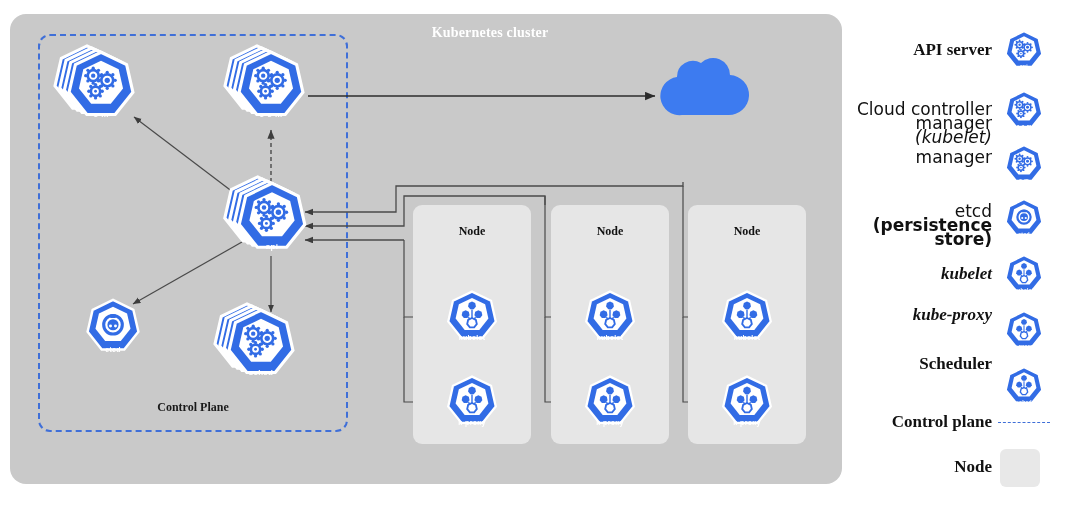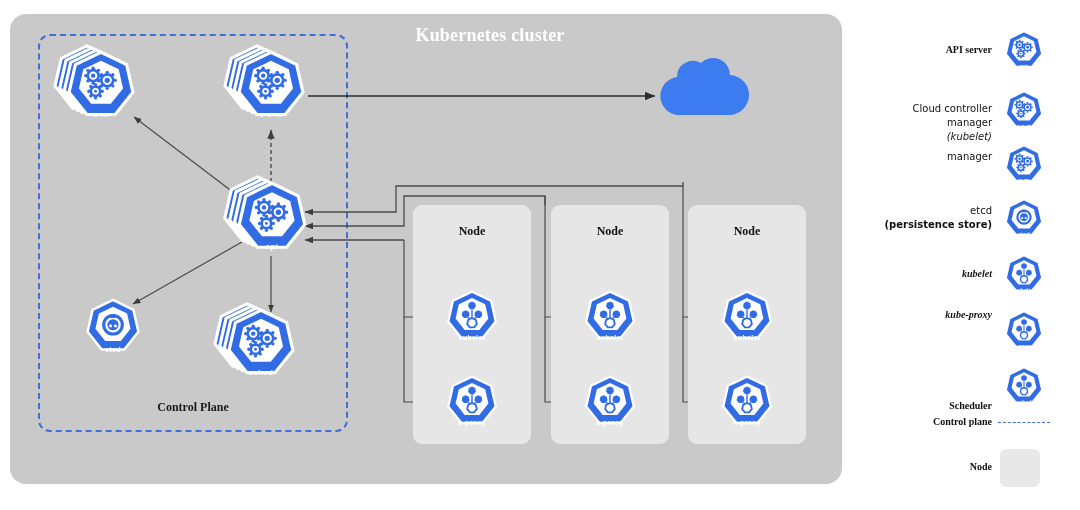--- a/index.html
+++ b/index.html
@@ -4,21 +4,21 @@
 <style>
   html,body{margin:0;padding:0;background:#ffffff;}
   body{width:1080px;height:510px;position:relative;overflow:hidden;
        font-family:"Liberation Serif", serif;}
   #root{position:absolute;left:0;top:0;width:1080px;height:510px;}
 
   
   .cluster-bg{position:absolute;left:10px;top:14px;width:832px;height:470px;
       background:#c9c9c9;border-radius:16px;}
   .cluster-title{position:absolute;left:340px;top:25px;width:300px;text-align:center;
-      color:#ffffff;font-weight:bold;font-size:18px;letter-spacing:.2px;}
+      color:#ffffff;font-weight:bold;font-size:14px;letter-spacing:.2px;}
 
   
   .cp-box{position:absolute;left:38px;top:34px;width:310px;height:398px;
       border:2px dashed #3f6fd8;border-radius:12px;box-sizing:border-box;}
   .cp-label{position:absolute;left:38px;top:400px;width:310px;text-align:center;
       font-weight:bold;font-size:12px;color:#1a1a1a;}
 
   
   .k8s{position:absolute;}
   .k8s .stackwrap{position:relative;width:100%;height:100%;}
@@ -34,21 +34,21 @@
       line-height:16px;}
 
   
   .node-box{position:absolute;width:118px;height:239px;background:#e6e6e6;
       border-radius:9px;}
   .node-title{position:absolute;width:118px;text-align:center;font-weight:bold;
       font-size:12px;color:#111;}
 
   
   #wires{position:absolute;left:0;top:0;width:1080px;height:510px;overflow:visible;}
-  .lg-text{position:absolute;text-align:right;font-size:10px;color:#111;
+  .lg-text{position:absolute;text-align:right;font-size:17px;color:#111;
       line-height:14px;}
   .lg-text.bold{font-weight:bold;}
   .lg-text.ital{font-style:italic;font-weight:bold;}
   .lg-text.plain{font-family:"DejaVu Sans", sans-serif;font-weight:normal;}
   .lg-dash{position:absolute;border-top:1.5px dashed #3f6fd8;}
   .lg-nodebox{position:absolute;background:#e8e8e8;border-radius:6px;}
 </style>
 </head>
 <body>
 
@@ -573,21 +573,21 @@
             <polygon points="39.00,40.00 44.47,42.64 45.82,48.56 42.04,53.31 35.96,53.31 32.18,48.56 33.53,42.64" fill="#326ce5"></polygon>
             <polygon points="61.00,40.00 66.47,42.64 67.82,48.56 64.04,53.31 57.96,53.31 54.18,48.56 55.53,42.64" fill="#326ce5"></polygon>
             <polygon points="50.00,53.50 56.65,56.70 58.29,63.89 53.69,69.66 46.31,69.66 41.71,63.89 43.35,56.70" fill="none" stroke="#326ce5" stroke-width="3.2"></polygon>
             <line x1="50" y1="39" x2="50" y2="54" stroke="#326ce5" stroke-width="2.4"></line>
             <line x1="44" y1="52" x2="46" y2="56" stroke="#326ce5" stroke-width="2.4"></line>
             <line x1="56" y1="52" x2="54" y2="56" stroke="#326ce5" stroke-width="2.4"></line>
     </svg>
     <div class="hexlabel" style="bottom:3px;font-size:5px;">k-proxy</div>
   </div>
       </div>
-      <div class="lg-text bold" style="right: 88px; width: 160px; top: 399px;">
+      <div class="lg-text bold" style="right: 88px; width: 160px; top: 357px;">
         <div>Scheduler</div>
       </div>
       <div class="k8s" style="left: 1002px; top: 364px; width: 44px; height: 44px;">
         <div class="stackwrap">
     <svg viewBox="0 0 100 100">
 
       <polygon points="50.00,8.00 82.84,23.81 90.95,59.35 68.22,87.84 31.78,87.84 9.05,59.35 17.16,23.81" fill="#326ce5" stroke="#ffffff" stroke-width="4"></polygon>
       <polygon points="50.00,19.00 72.67,29.92 78.27,54.45 62.58,74.13 37.42,74.13 21.73,54.45 27.33,29.92" fill="#ffffff"></polygon>
       <polygon points="50.00,25.00 55.47,27.64 56.82,33.56 53.04,38.31 46.96,38.31 43.18,33.56 44.53,27.64" fill="#326ce5"></polygon>
             <polygon points="39.00,40.00 44.47,42.64 45.82,48.56 42.04,53.31 35.96,53.31 32.18,48.56 33.53,42.64" fill="#326ce5"></polygon>

